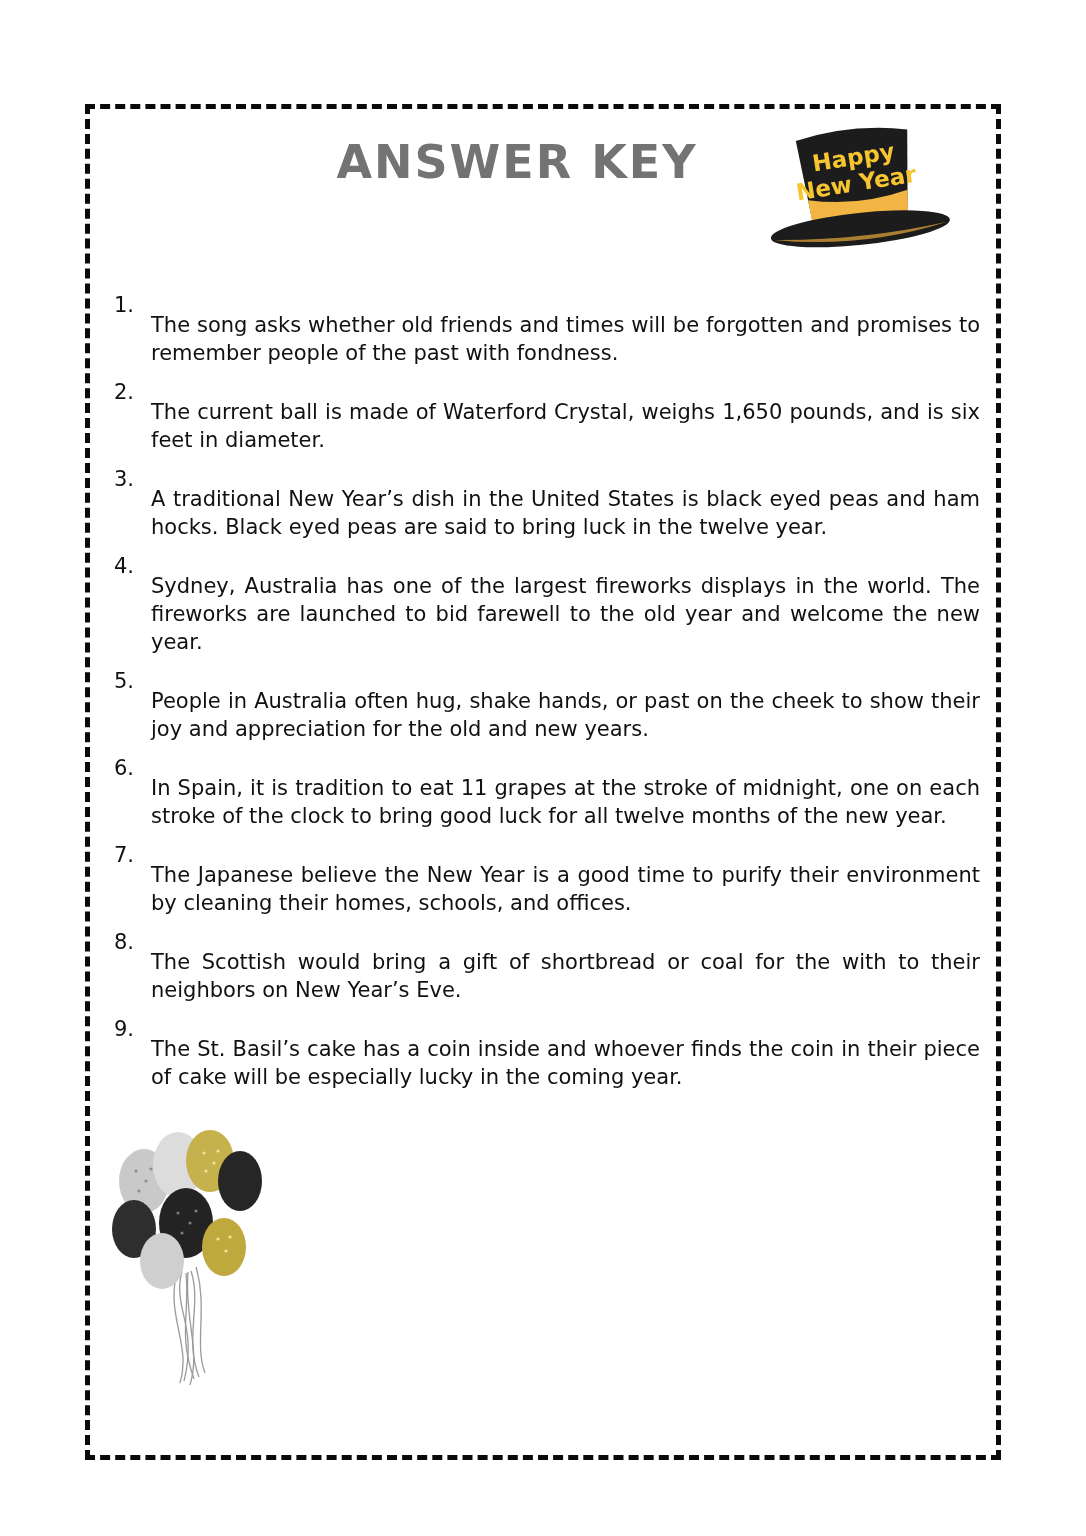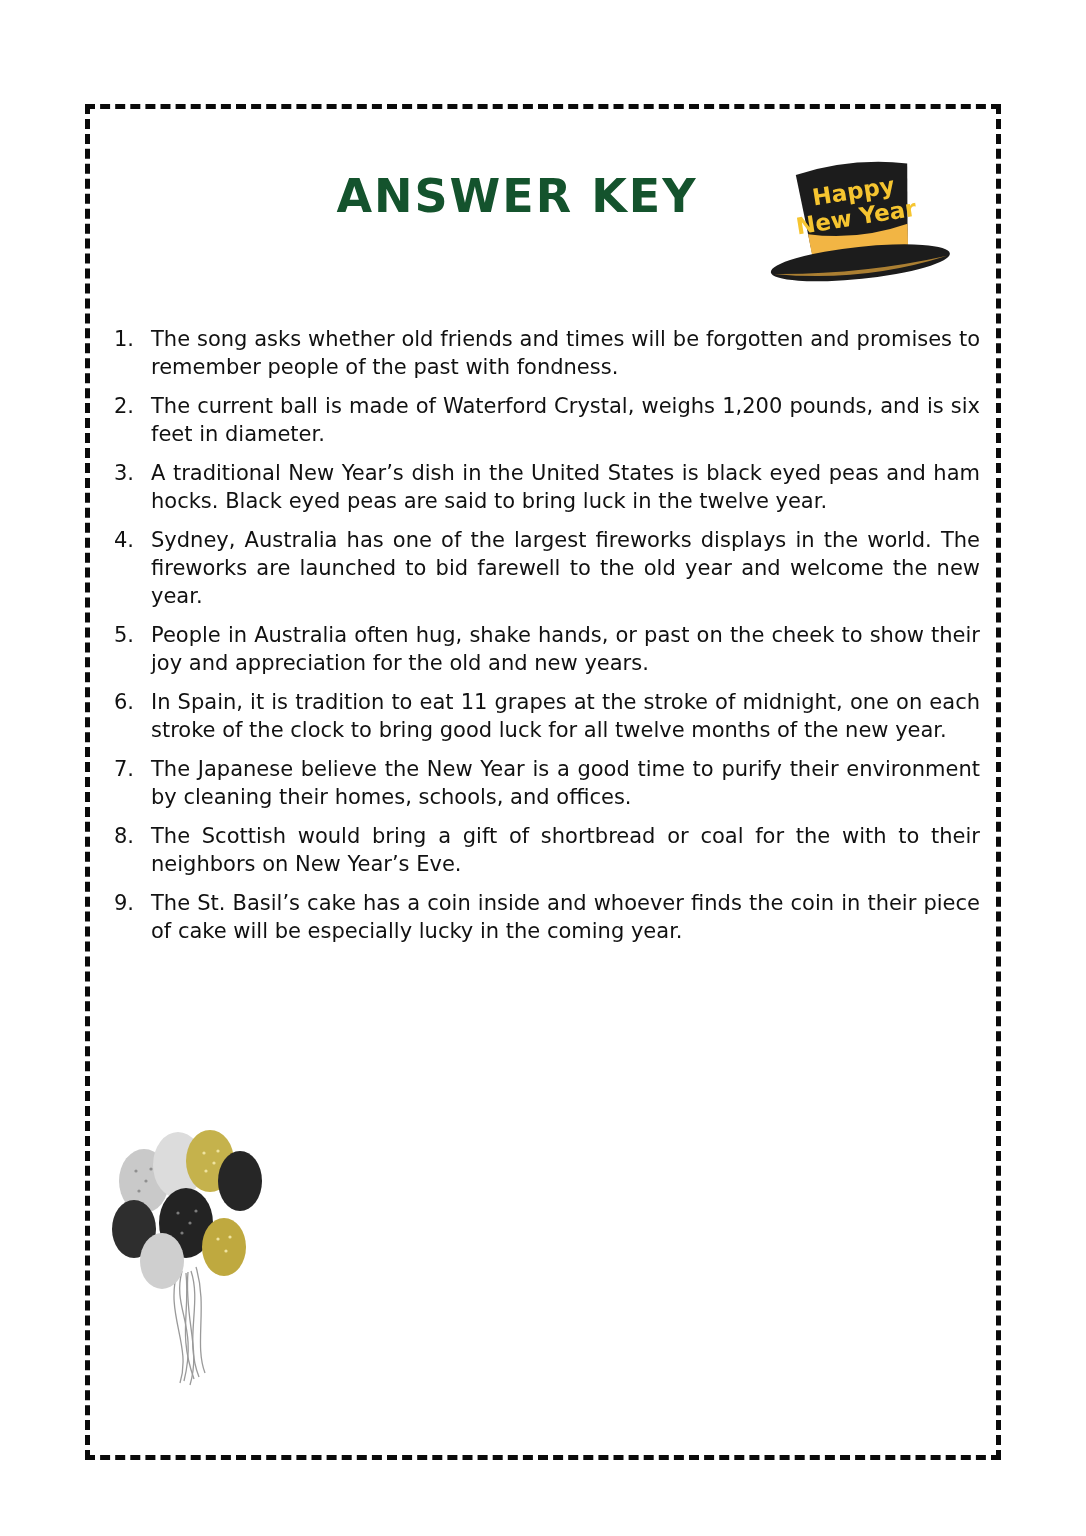--- a/index.html
+++ b/index.html
@@ -19,26 +19,25 @@
     height: 1356px;
     border: 5px dashed #0a0a0a;
     padding: 26px 16px 20px 24px;
   }
   .header {
     position: relative;
     height: 152px;
   }
   .page-title {
     text-align: center;
-    margin-top: 34px;
     transform: translateX(-30px);
     font-size: 46px;
     font-weight: 600;
     letter-spacing: 2px;
-    color: #14532d;
+    color: #737373;
   }
   .hat-wrap {
     position: absolute;
     right: 28px;
     top: -12px;
     width: 190px;
     height: 148px;
   }
   .answers {
     list-style: none;
@@ -51,20 +50,21 @@
     line-height: 28px;
   }
   .answer .num {
     flex: 0 0 37px;
     text-align: left;
   }
   .answer .txt {
     flex: 1;
     text-align: justify;
     text-justify: inter-word;
+    margin-top: 20px;
   }
   .balloons-wrap {
     position: absolute;
     left: 16px;
     top: 1020px;
     width: 170px;
     height: 265px;
   }
 </style>
 </head>
@@ -93,21 +93,21 @@
     </div>
   </div>
 
   <ol class="answers">
     <li class="answer">
       <span class="num">1.</span>
       <span class="txt">The song asks whether old friends and times will be forgotten and promises to remember people of the past with fondness.</span>
     </li>
     <li class="answer">
       <span class="num">2.</span>
-      <span class="txt">The current ball is made of Waterford Crystal, weighs 1,200 pounds, and is six feet in diameter.</span>
+      <span class="txt">The current ball is made of Waterford Crystal, weighs 1,650 pounds, and is six feet in diameter.</span>
     </li>
     <li class="answer">
       <span class="num">3.</span>
       <span class="txt">A traditional New Year’s dish in the United States is black eyed peas and ham hocks.  Black eyed peas are said to bring luck in the twelve year.</span>
     </li>
     <li class="answer">
       <span class="num">4.</span>
       <span class="txt">Sydney, Australia has one of the largest fireworks displays in the world.  The fireworks are launched to bid farewell to the old year and welcome the new year.</span>
     </li>
     <li class="answer">

